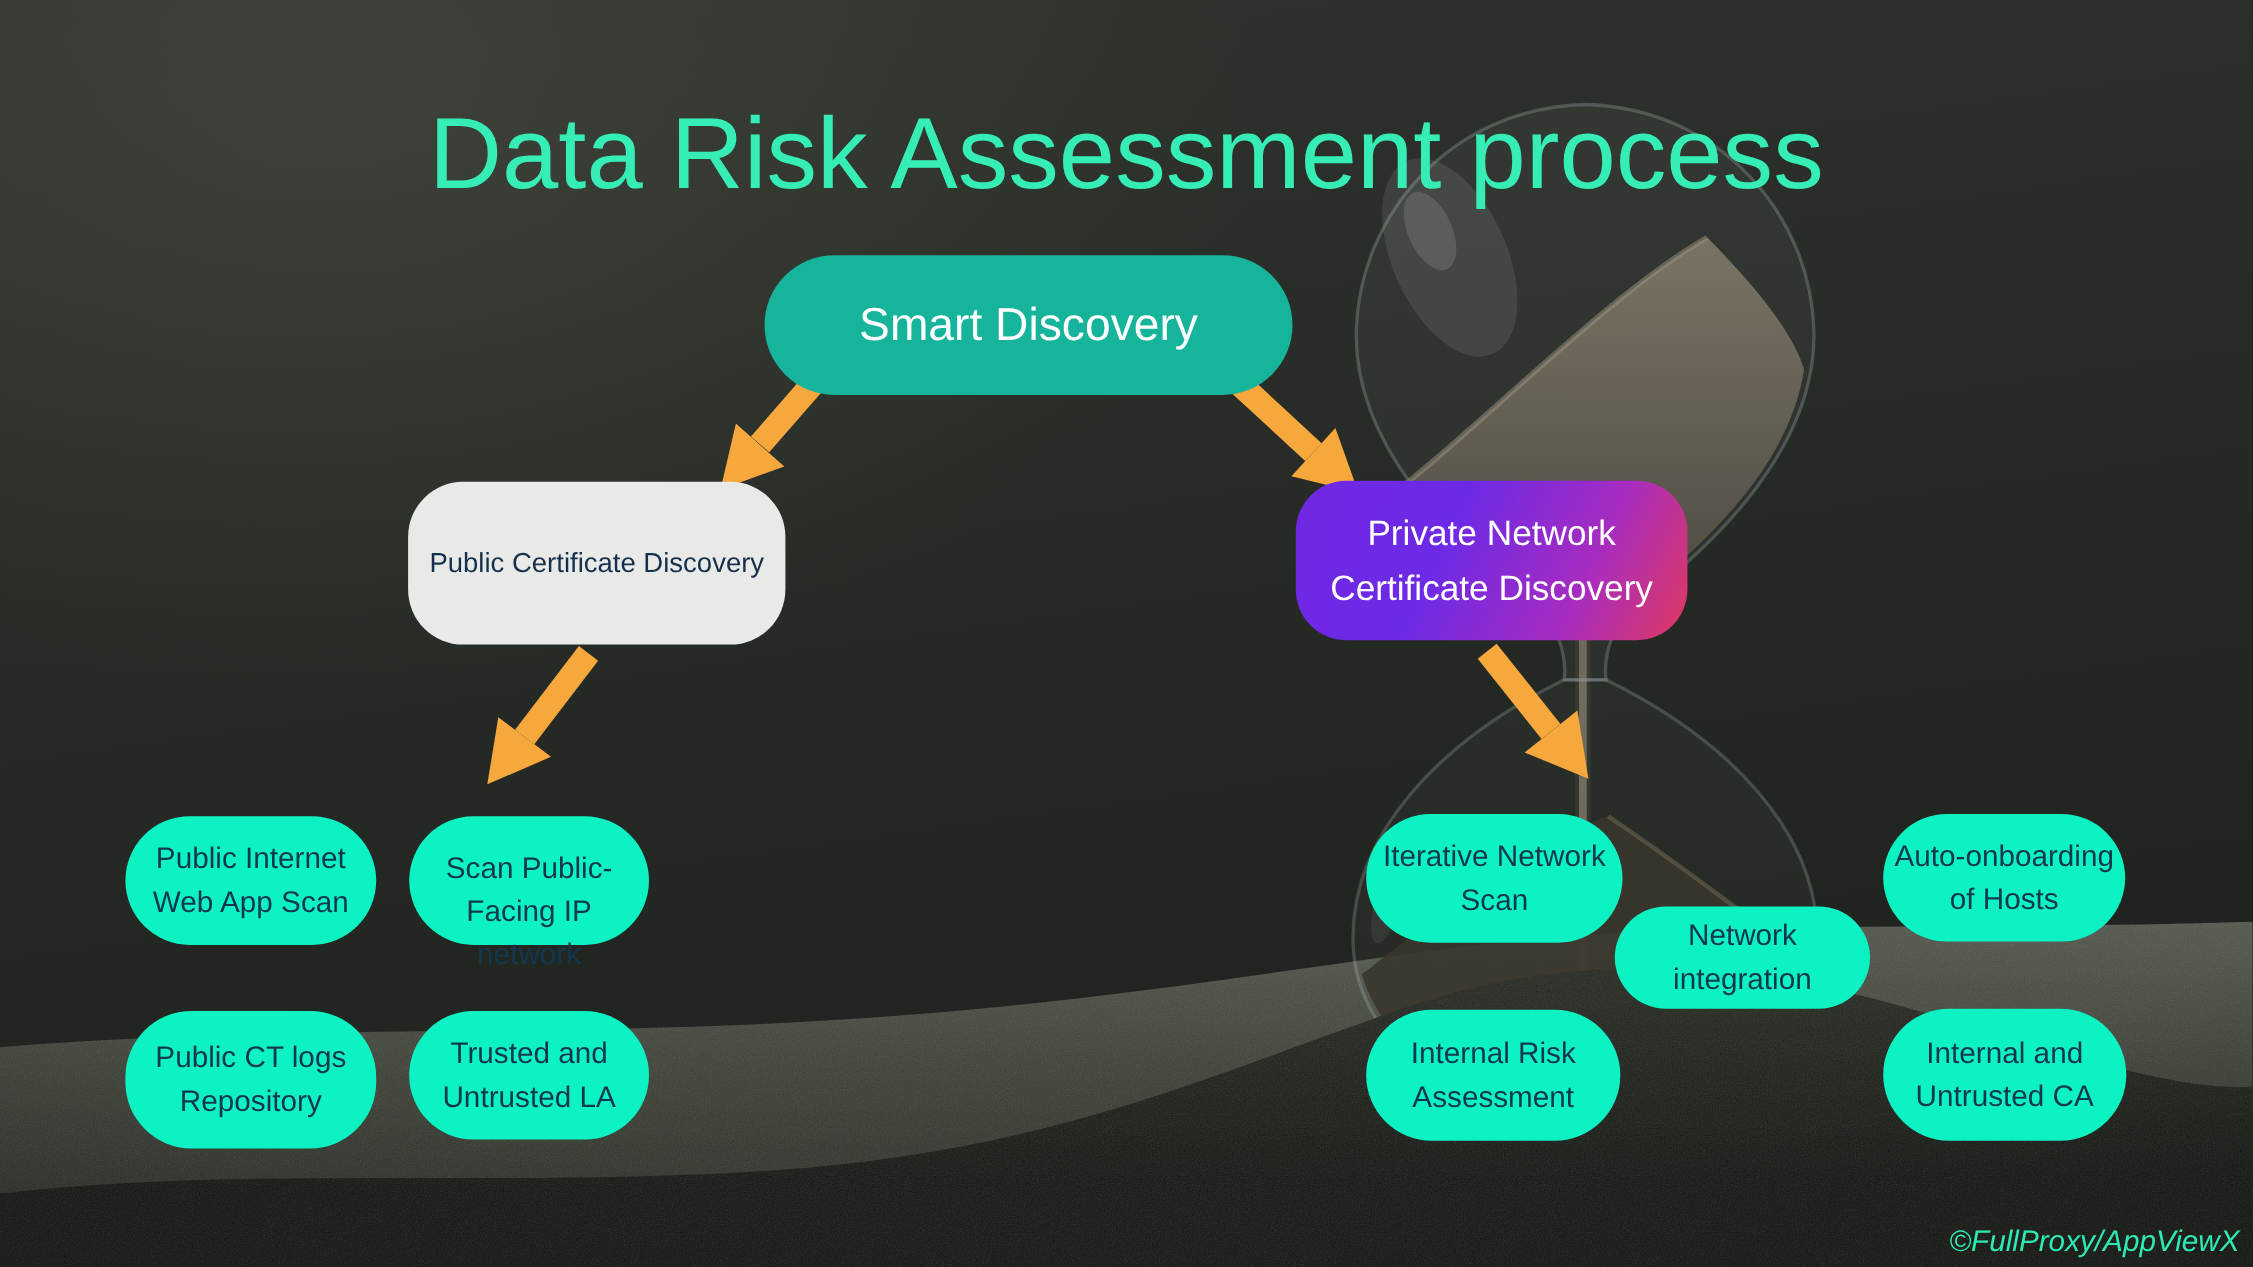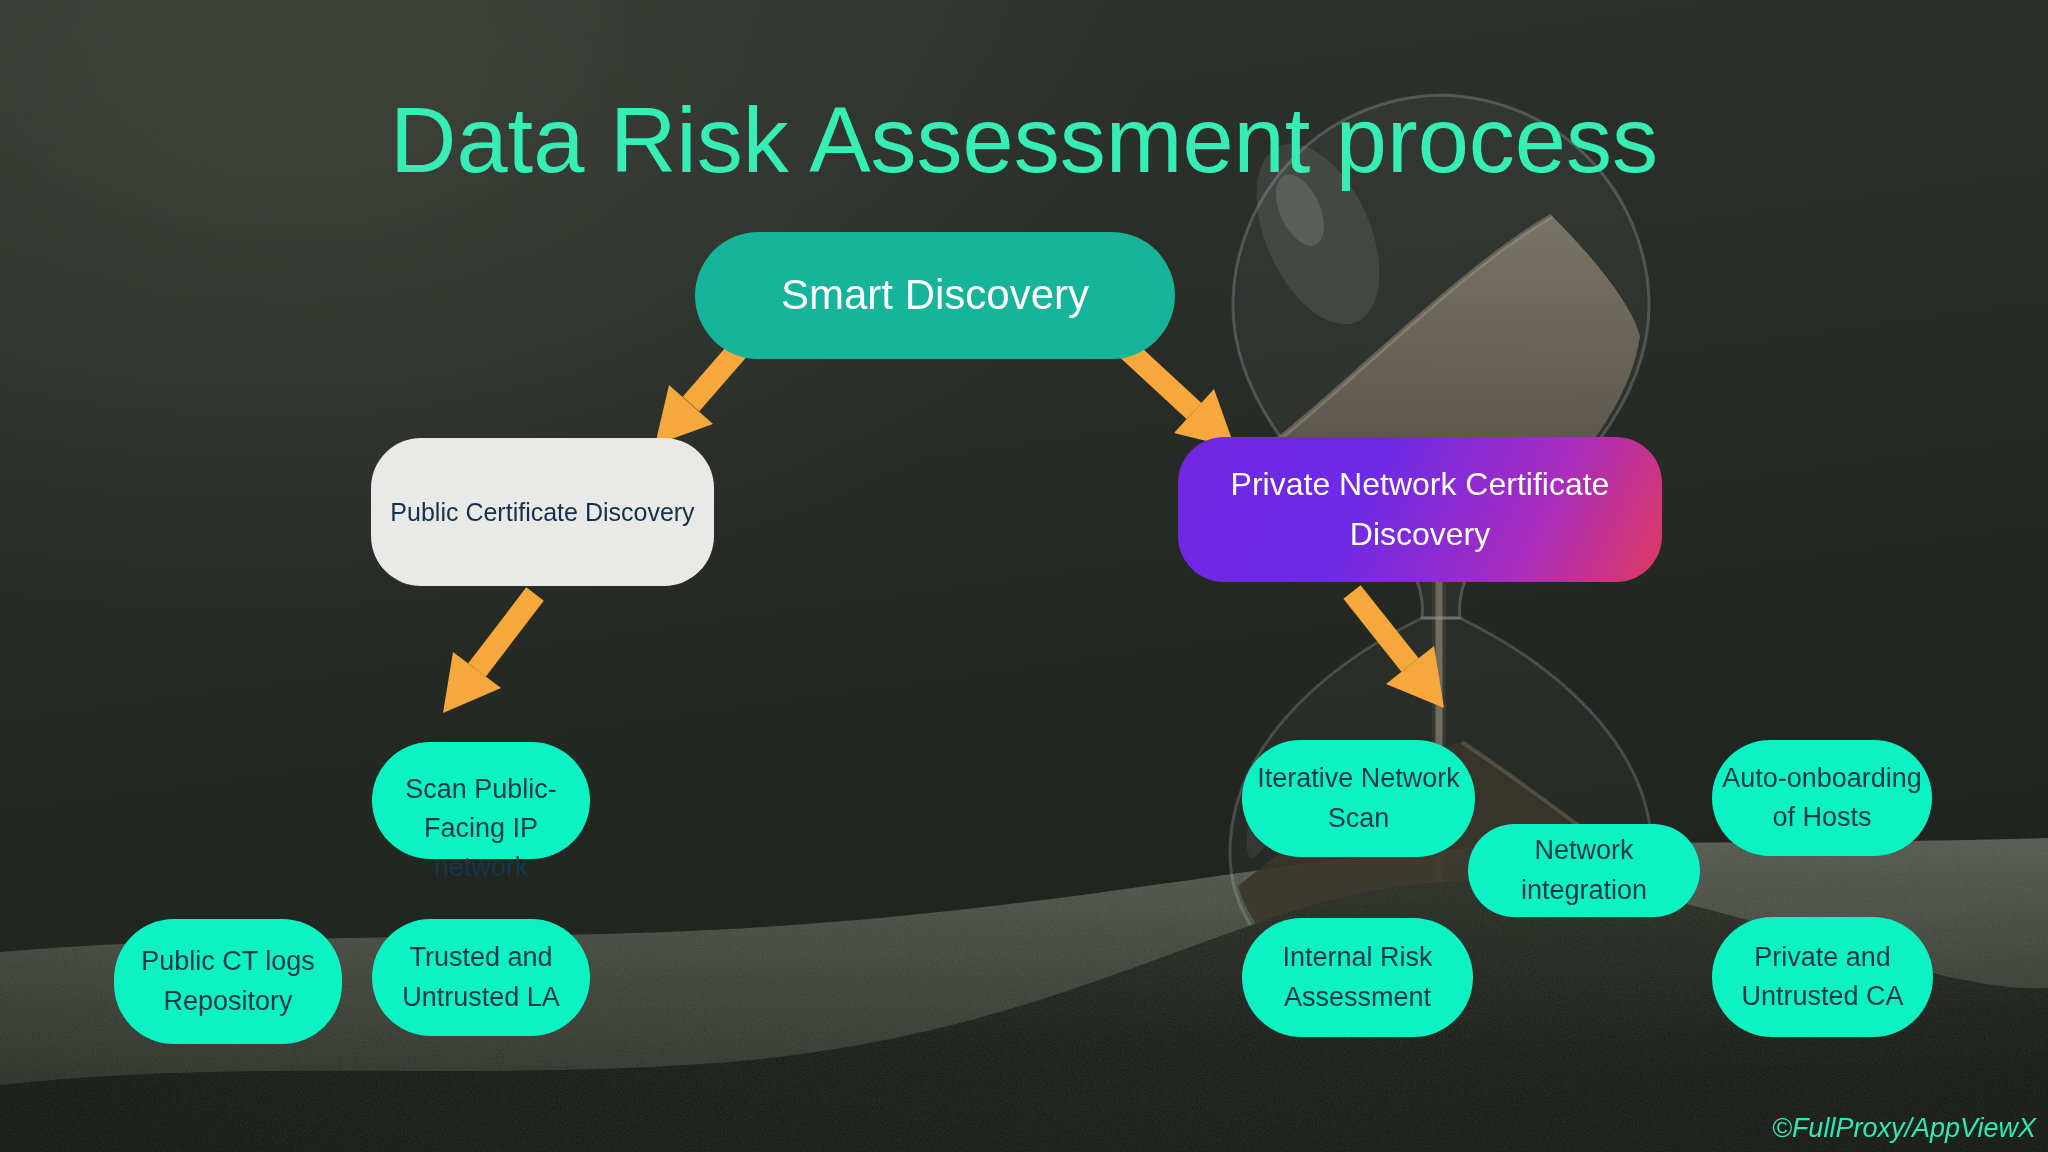--- a/index.html
+++ b/index.html
@@ -20,21 +20,21 @@
     text-align:center;font-size:92px;font-weight:400;color:#36eeb5;letter-spacing:0;
   }
   .node{
     position:absolute;z-index:4;display:flex;align-items:center;justify-content:center;
     text-align:center;box-sizing:border-box;
   }
   .root{left:695px;top:232px;width:480px;height:127px;border-radius:64px;
     background:#16b49a;color:#ffffff;font-size:42px;line-height:1.3;}
   .pub{left:371px;top:438px;width:343px;height:148px;border-radius:50px;
     background:#e9eae8;color:#15304a;font-size:25px;line-height:1.6;}
-  .priv{left:1178px;top:437px;width:484px;height:145px;border-radius:46px;
+  .priv{left:1178px;top:437px;width:356px;height:145px;border-radius:46px;
     background:linear-gradient(115deg,#7127e2 0%,#6d2ae6 38%,#a72cc0 72%,#e0395f 100%);
     color:#ffffff;font-size:32px;line-height:1.55;}
   .pill{
     background:#0df2c2;color:#12374e;font-size:27px;line-height:1.45;
     border-radius:60px;padding:0 8px;overflow:visible;
   }
   .p1{left:114px;top:742px;width:228px;height:117px;}
   .p2{left:372px;top:742px;width:218px;height:117px;align-items:flex-start;padding-top:28px;}
   .p3{left:114px;top:919px;width:228px;height:125px;}
   .p4{left:372px;top:919px;width:218px;height:117px;}
@@ -138,24 +138,25 @@
       <polygon points="1434,646 1386,684 1444,708" stroke="none"></polygon>
     </g>
   </svg>
 
   <h1 class="title">Data Risk Assessment process</h1>
 
   <div class="node root">Smart Discovery</div>
   <div class="node pub">Public Certificate Discovery</div>
   <div class="node priv">Private Network Certificate Discovery</div>
 
+  <div class="node pill p1">Public Internet Web App Scan</div>
   <div class="node pill p2">Scan Public-Facing IP network</div>
   <div class="node pill p3">Public CT logs Repository</div>
   <div class="node pill p4">Trusted and Untrusted LA</div>
 
   <div class="node pill r1">Iterative Network Scan</div>
   <div class="node pill r2">Auto-onboarding of Hosts</div>
   <div class="node pill r3">Network integration</div>
   <div class="node pill r4">Internal Risk Assessment</div>
-  <div class="node pill r5">Private and Untrusted CA</div>
+  <div class="node pill r5">Internal and Untrusted CA</div>
 
   <div class="credit">©FullProxy/AppViewX</div>
 </div>
 
 </body></html>

